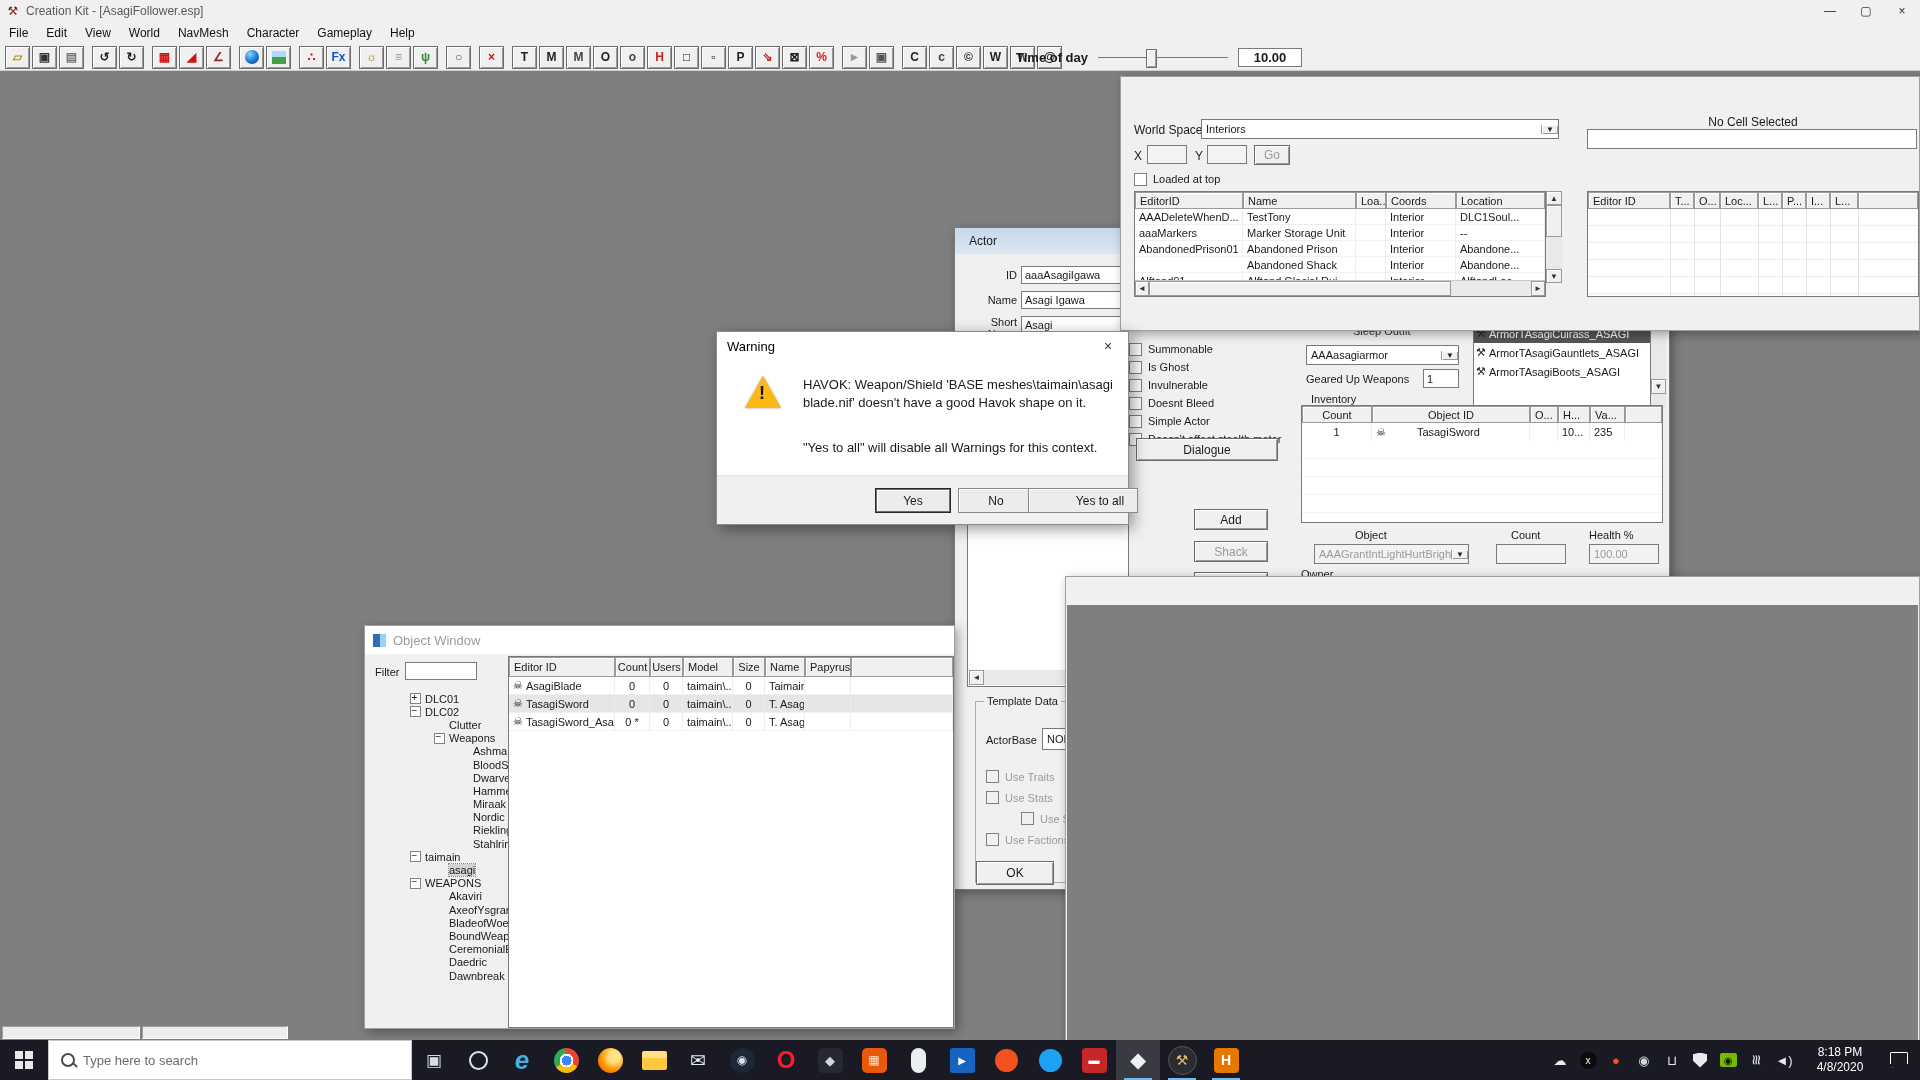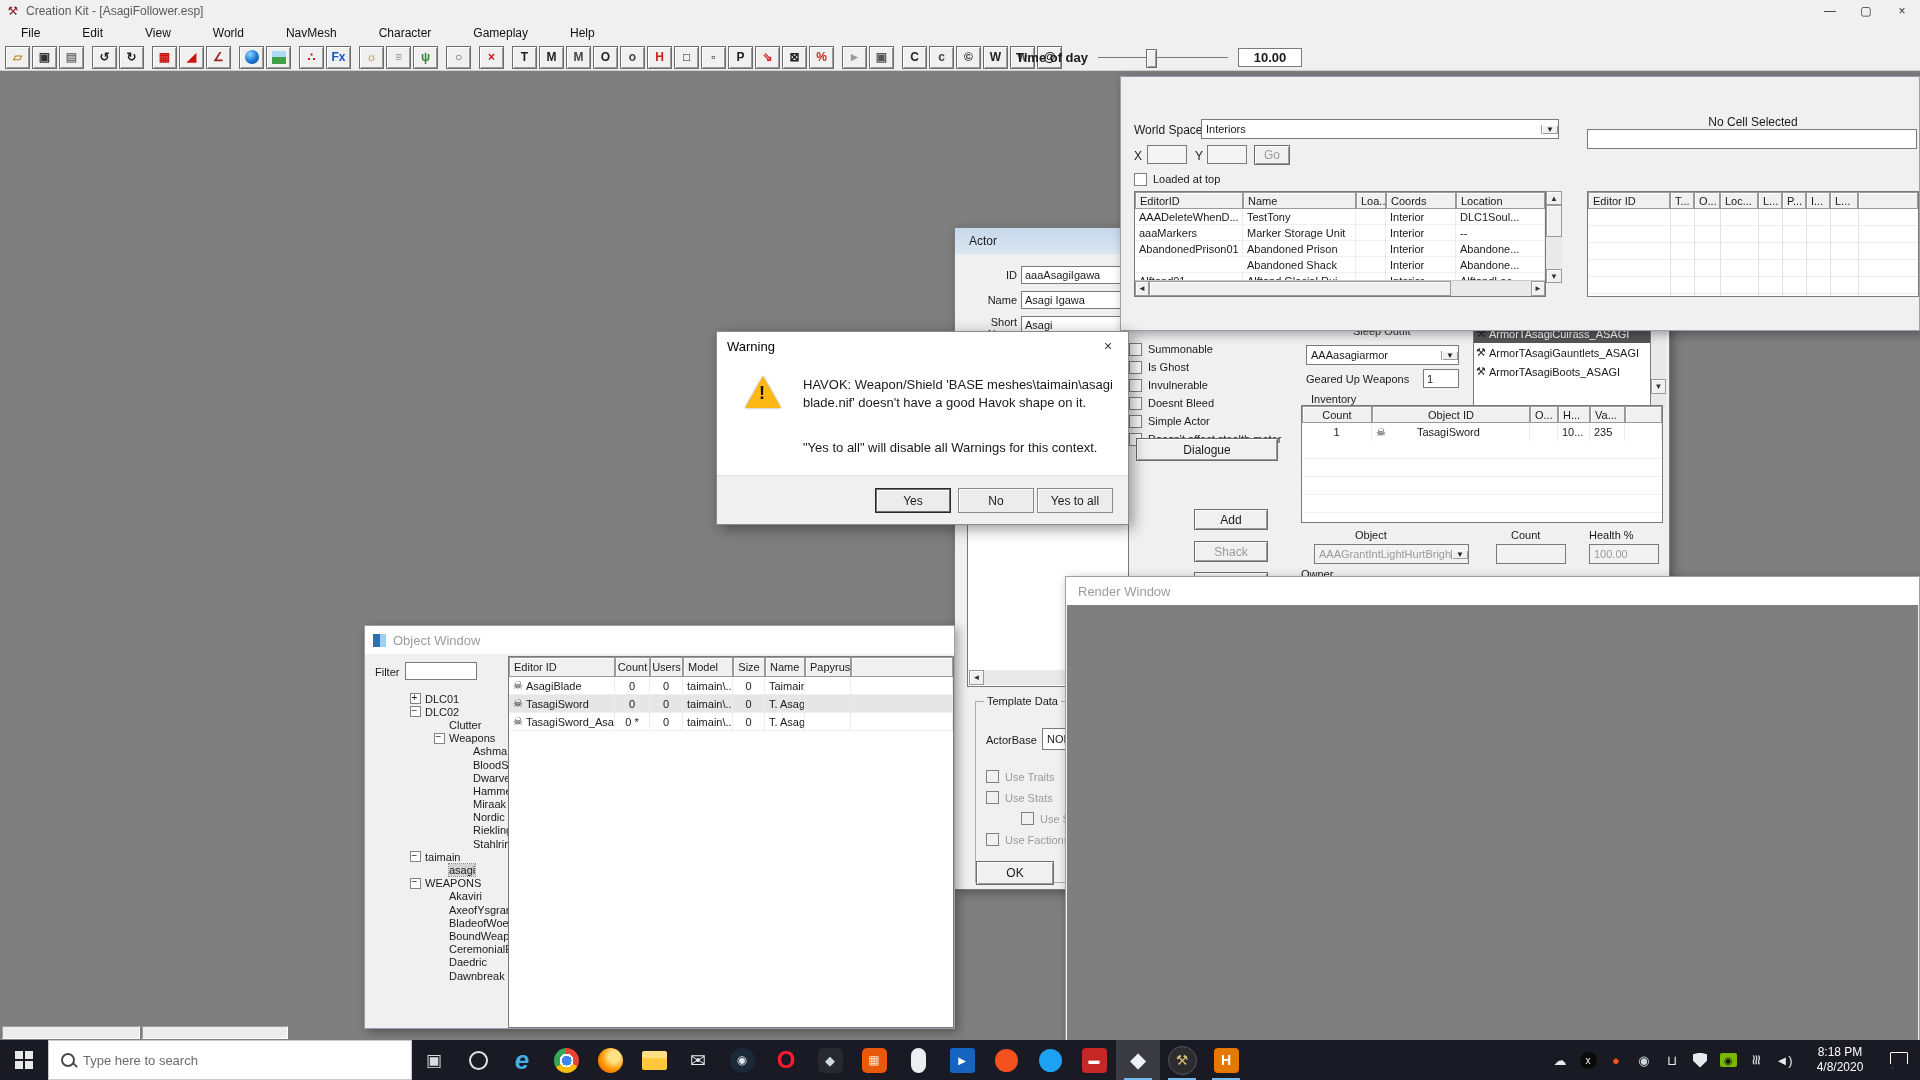--- a/index.html
+++ b/index.html
@@ -4,21 +4,21 @@
 <style>
   html,body{margin:0;padding:0;background:#555;}
   #screen{position:relative;width:1920px;height:1080px;overflow:hidden;background:#7f7f7f;
           font-family:"Liberation Sans",sans-serif;color:#1a1a1a;-webkit-font-smoothing:antialiased;}
   
   #titlebar{position:absolute;left:0;top:0;width:1920px;height:22px;background:#f0f0f0;display:flex;align-items:center;font-size:12px;color:#5a5a5a;}
   #titlebar .appico{width:14px;height:14px;margin:0 6px 0 6px;color:#8b2020;font-size:12px;display:flex;align-items:center;justify-content:center;}
   #titlebar .wbtns{margin-left:auto;display:flex;height:22px;}
   #titlebar .wbtn{width:36px;height:22px;display:flex;align-items:center;justify-content:center;font-size:12px;color:#333;}
   #menubar{position:absolute;left:0;top:22px;width:1920px;height:22px;background:#f0f0f0;display:flex;align-items:center;font-size:12px;}
-  .menu-item{padding:0 21px;height:22px;display:flex;align-items:center;color:#111;}
+  .menu-item{padding:0 9px;height:22px;display:flex;align-items:center;color:#111;}
   #toolbar{position:absolute;left:0;top:44px;width:1920px;height:27px;background:#f0f0f0;border-bottom:1px solid #cfcfcf;display:flex;align-items:center;padding-left:4px;box-sizing:border-box;}
   .tbtn{width:23px;height:21px;margin:0 1px;background:#f0f0f0;border:1px solid #6d6d6d;box-shadow:inset 1px 1px 0 #fff,inset -1px -1px 0 #9a9a9a;display:flex;align-items:center;justify-content:center;flex:0 0 auto;}
   .tbtn i{font-style:normal;font-size:12px;line-height:1;font-weight:bold;}
   .tbtn.sep{width:4px;border:0;box-shadow:none;background:none;}
   .g-globe{width:14px;height:14px;border-radius:50%;background:radial-gradient(circle at 35% 30%,#8fd3ff,#1976d2 55%,#0d47a1);}
   .g-land{width:14px;height:13px;background:linear-gradient(#aed9f7 0 45%,#43a047 45%);}
   #tod{position:absolute;left:1016px;top:44px;height:27px;display:flex;align-items:center;font-size:13px;font-weight:bold;}
   #tod .track{position:relative;width:130px;height:17px;margin:0 10px;}
   #tod .track .line{position:absolute;left:0;right:0;top:8px;height:1px;background:#7a7a7a;}
   #tod .track .handle{position:absolute;left:48px;top:0;width:9px;height:17px;background:#f0f0f0;border:1px solid #6d6d6d;box-shadow:inset 1px 1px 0 #fff,inset -1px -1px 0 #9a9a9a;}
@@ -802,38 +802,35 @@
             <span class="tc" style="width:32px;justify-content:center;">0</span>
             <span class="tc" style="width:40px;">T. Asagi...</span>
             <span class="tc" style="width:46px;"></span>
             <span class="tc" style="flex:1;"></span>
           </div>
         </div>
     </div>
   </div>
 
   <div class="mwin" id="renderwin" style="left:1065px;top:576px;width:855px;height:504px;z-index:40;">
-    <div class="mtitle">
-      <span>Render Window</span>
-    </div>
     <div style="position:absolute;left:1px;top:28px;right:1px;bottom:1px;background:#7f7f7f;"></div>
   </div>
 
   <div id="warning">
     <div class="wt">
       <span>Warning</span>
       <span class="x">×</span>
     </div>
     <div class="warn-tri"></div>
     <div class="msg">HAVOK: Weapon/Shield 'BASE meshes\taimain\asagi blade.nif' doesn't have a good Havok shape on it.</div>
     <div class="msg2">"Yes to all" will disable all Warnings for this context.</div>
     <div class="strip"></div>
     <div class="wbtn2 def" style="left:158px;">Yes</div>
     <div class="wbtn2" style="left:241px;">No</div>
-    <div class="wbtn2" style="left:320px;">Yes to all</div>
+    <div class="wbtn2" style="left:311px;padding-left:34px;">Yes to all</div>
   </div>
 
   <div id="taskbar">
     <div id="start">
       <span class="winlogo">
           <span></span>
           <span></span>
           <span></span>
           <span></span>
         </span>

